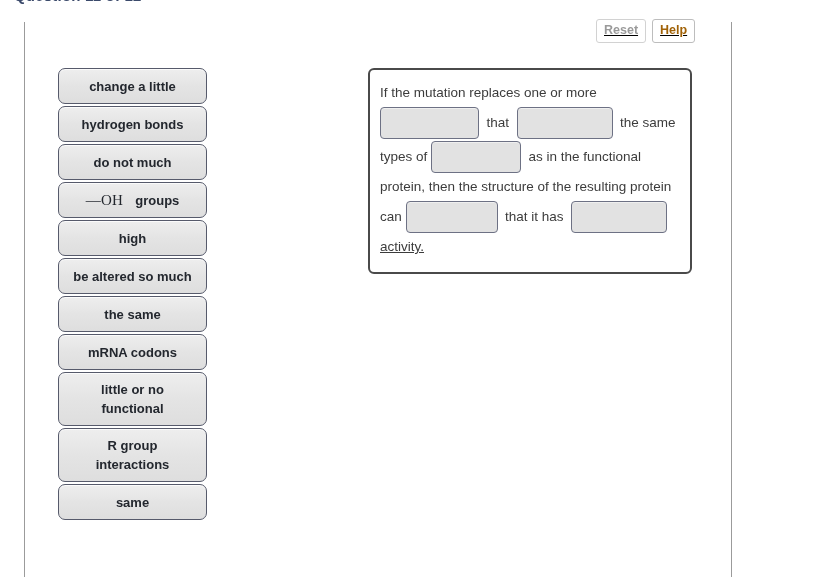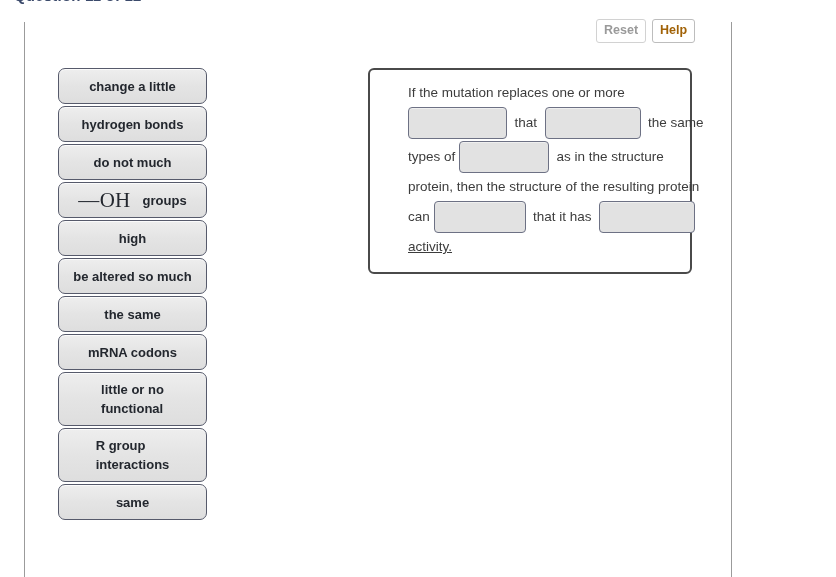--- a/index.html
+++ b/index.html
@@ -40,20 +40,21 @@
   #frame-rule-right { left: 731px; height: 555px; }
 
   
   #toolbar {
     position: absolute;
     left: 596px;
     top: 19px;
     display: flex;
     gap: 6px;
     align-items: flex-start;
+    text-decoration: underline;
   }
   .tool-button {
     font-family: "Liberation Sans", sans-serif;
     font-size: 12.5px;
     font-weight: bold;
     line-height: 1;
     padding: 4px 7px 5px 7px;
     border-radius: 3px;
     background: #ffffff;
     cursor: pointer;
@@ -87,32 +88,32 @@
     background: linear-gradient(180deg, #eeeeee 0%, #e4e4e4 50%, #dedede 100%);
     box-shadow: inset 0 1px 0 #fbfbfb;
     color: #23272e;
     font-family: "Liberation Sans", sans-serif;
     font-size: 13px;
     font-weight: bold;
     line-height: 19px;
     display: flex;
     align-items: center;
     justify-content: center;
-    text-align: left;
+    text-align: center;
     padding: 7px 4px;
     cursor: move;
     user-select: none;
   }
   .word-tile.two-line {
     min-height: 54px;
   }
   .word-tile .serif-part {
     font-family: "Liberation Serif", serif;
     font-weight: normal;
-    font-size: 21px;
+    font-size: 15px;
     letter-spacing: 0.3px;
     margin-right: 12px;
   }
 
   
   #sentence-panel {
     position: absolute;
     left: 368px;
     top: 68px;
     width: 324px;
@@ -124,21 +125,20 @@
     font-family: "Liberation Sans", sans-serif;
     font-size: 13.5px;
     color: #3c3c3c;
   }
   .sentence-line {
     display: flex;
     align-items: center;
     flex-wrap: nowrap;
     min-height: 24px;
     margin-bottom: 2px;
-    margin-left: 28px;
   }
   .sentence-line:last-child {
     margin-bottom: 0;
     text-decoration: underline;
   }
   .sentence-text {
     white-space: pre;
     line-height: 20px;
   }
   .drop-zone {
@@ -191,21 +191,21 @@
     </div>
     <div class="sentence-line">
       <div class="drop-zone dz-w100"></div>
       <span class="sentence-text">  that  </span>
       <div class="drop-zone dz-w96"></div>
       <span class="sentence-text">  the same</span>
     </div>
     <div class="sentence-line">
       <span class="sentence-text">types of </span>
       <div class="drop-zone dz-w90"></div>
-      <span class="sentence-text">  as in the structure</span>
+      <span class="sentence-text">  as in the functional</span>
     </div>
     <div class="sentence-line">
       <span class="sentence-text">protein, then the structure of the resulting protein</span>
     </div>
     <div class="sentence-line">
       <span class="sentence-text">can </span>
       <div class="drop-zone dz-w92"></div>
       <span class="sentence-text">  that it has  </span>
       <div class="drop-zone dz-w96"></div>
     </div>

